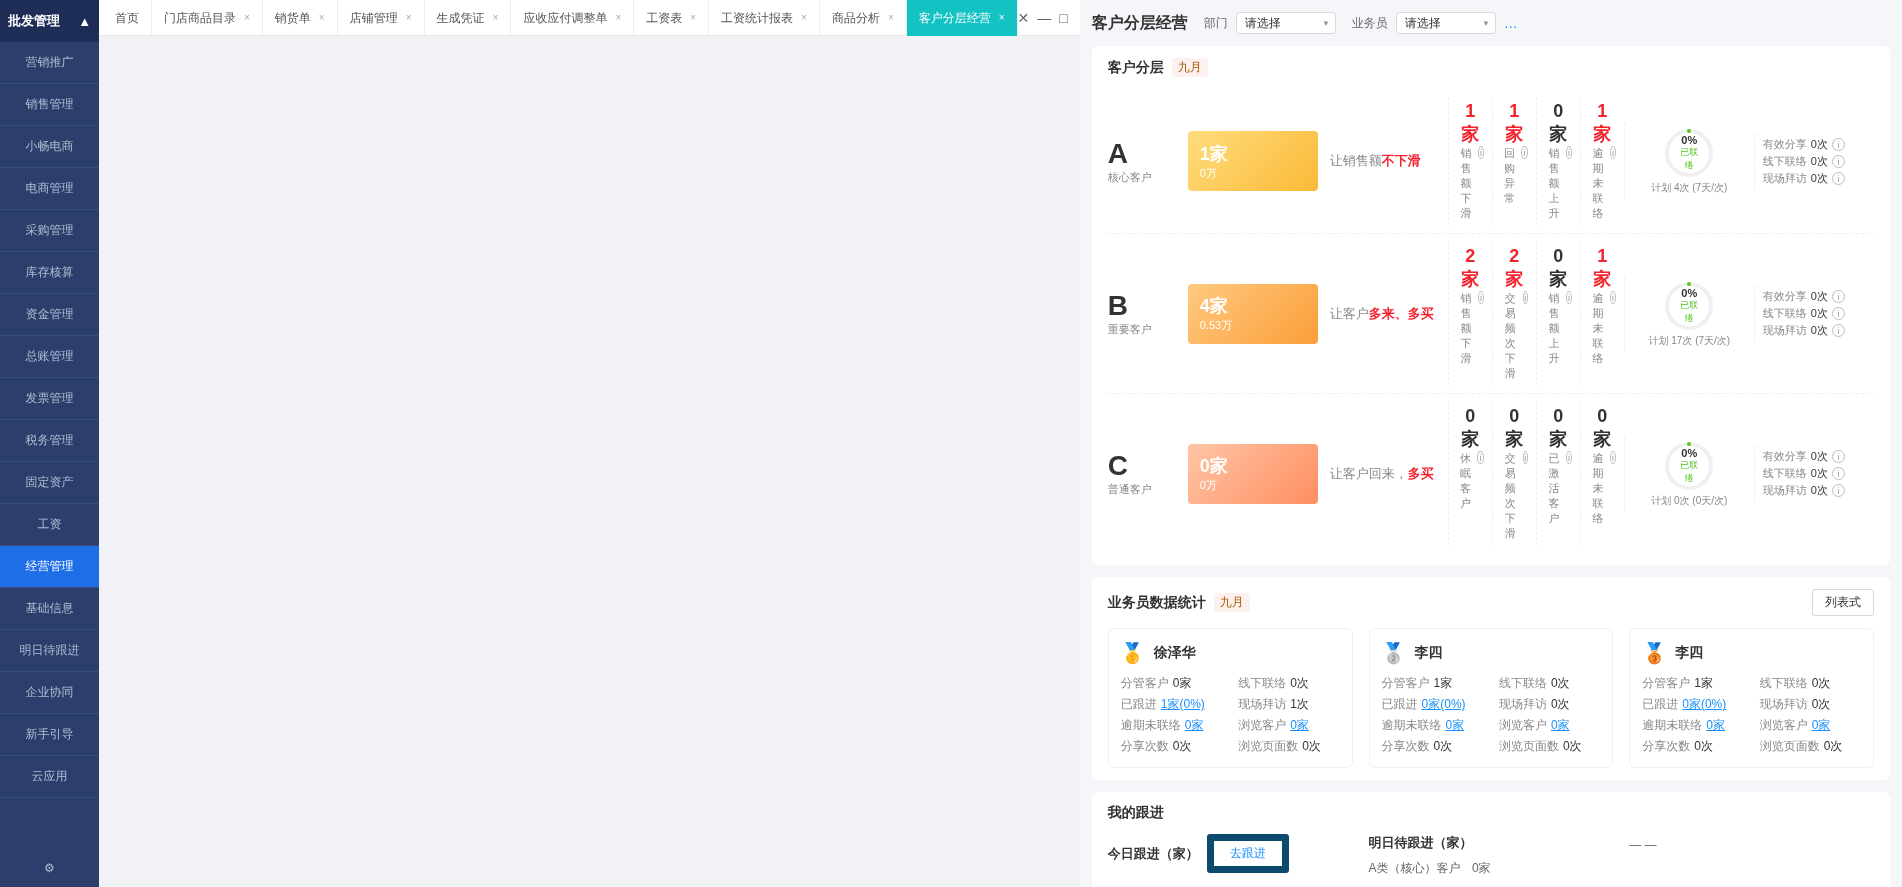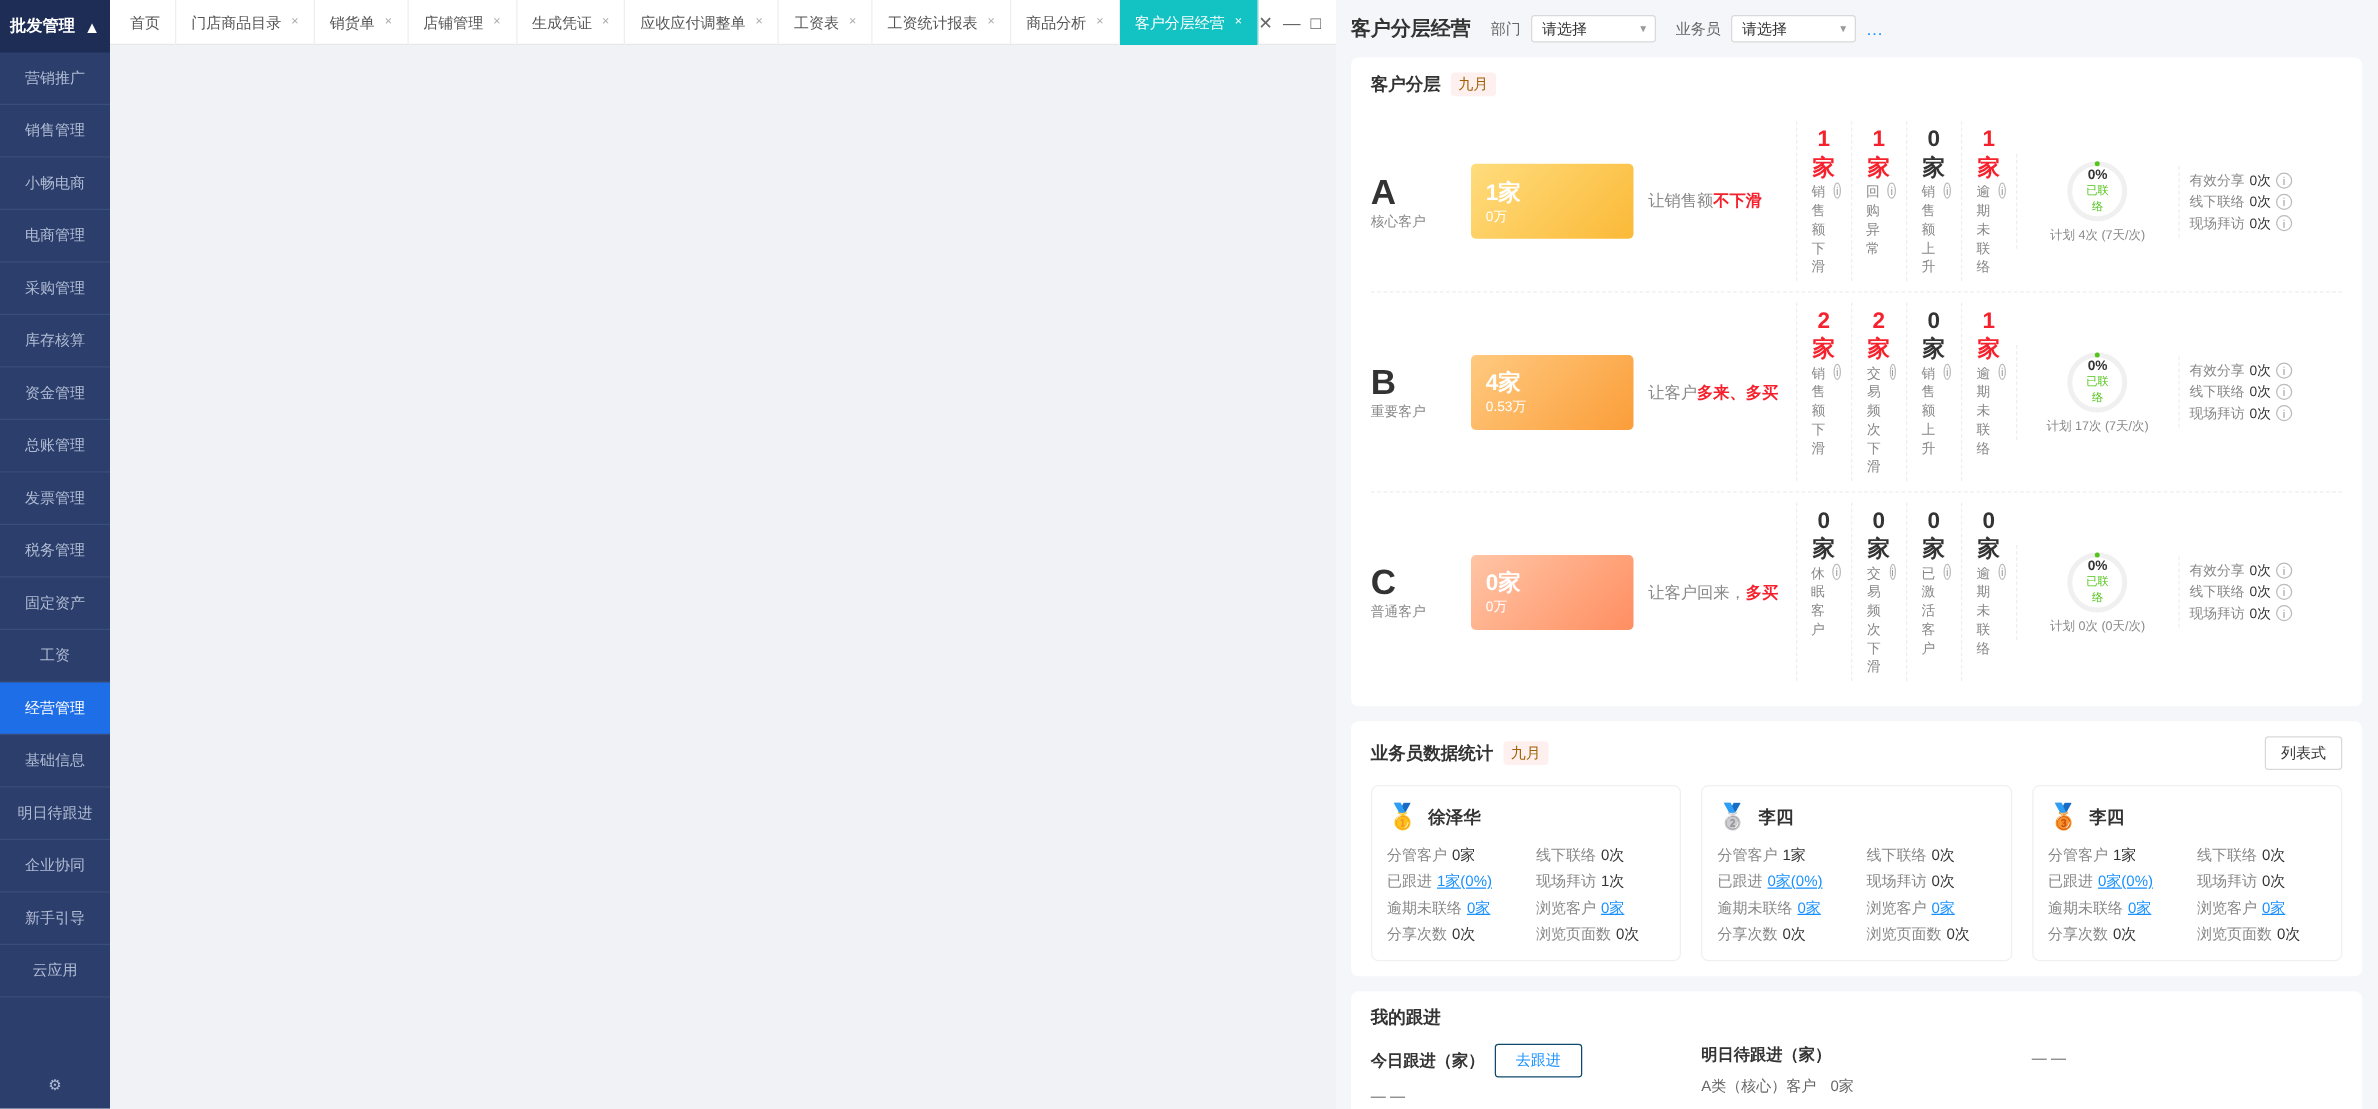--- a/index.html
+++ b/index.html
@@ -1,20 +1,20 @@
 <!DOCTYPE html>
 <html><head>
   <meta charset="utf-8">
   <style>
     * { box-sizing: border-box; margin: 0; padding: 0; }
     body { font-family: 'Microsoft YaHei', sans-serif; font-size: 12px; background: #f0f2f5; display: flex; height: 887px; overflow: hidden; }
 
     
     .sidebar {
-      width: 88px;
+      width: 99px;
       background: #2c3e6b;
       color: #fff;
       display: flex;
       flex-direction: column;
       flex-shrink: 0;
       height: 100%;
       overflow-y: auto;
     }
     .sidebar-header {
       background: #1e2d55;
@@ -411,21 +411,21 @@
       font-weight: bold;
       color: #333;
       margin-bottom: 8px;
       display: flex;
       align-items: center;
       gap: 8px;
     }
     .go-btn {
       padding: 4px 16px;
       background: #fff;
-      border: 1px solid #0c4a6e;
+      border: 7px solid #0c4a6e;
       color: #1890ff;
       border-radius: 3px;
       font-size: 12px;
       cursor: pointer;
     }
     .followup-sub {
       font-size: 12px;
       color: #666;
       margin-top: 4px;
     }

